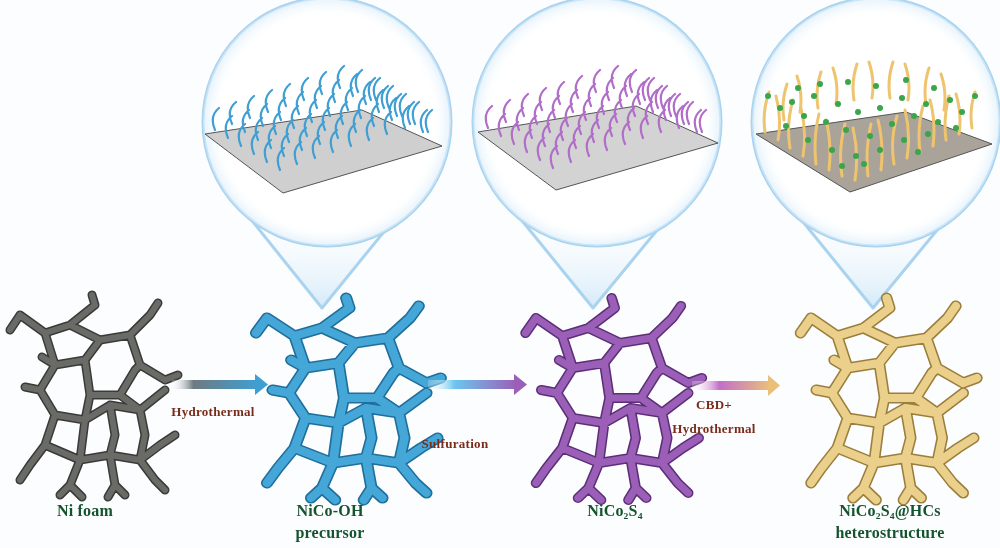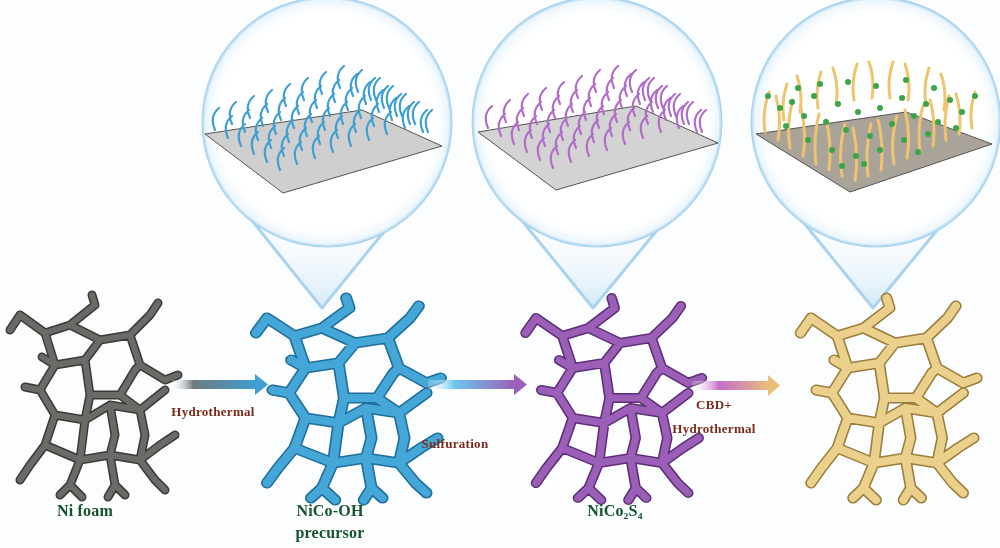--- a/index.html
+++ b/index.html
@@ -190,13 +190,15 @@
   <div>Ni foam</div>
 </div>
 <div class="label" style="left:270px; top:500px; width:120px;">
   <div>NiCo-OH</div>
   <div>precursor</div>
 </div>
 <div class="label" style="left:525px; top:500px; width:180px;">
   <div>NiCo₂S₄</div>
 </div>
 <div class="label" style="left:800px; top:500px; width:180px;">
+  <div>NiCo₂S₄@HCs</div>
+  <div>heterostructure</div>
 </div>
 
 </body></html>

